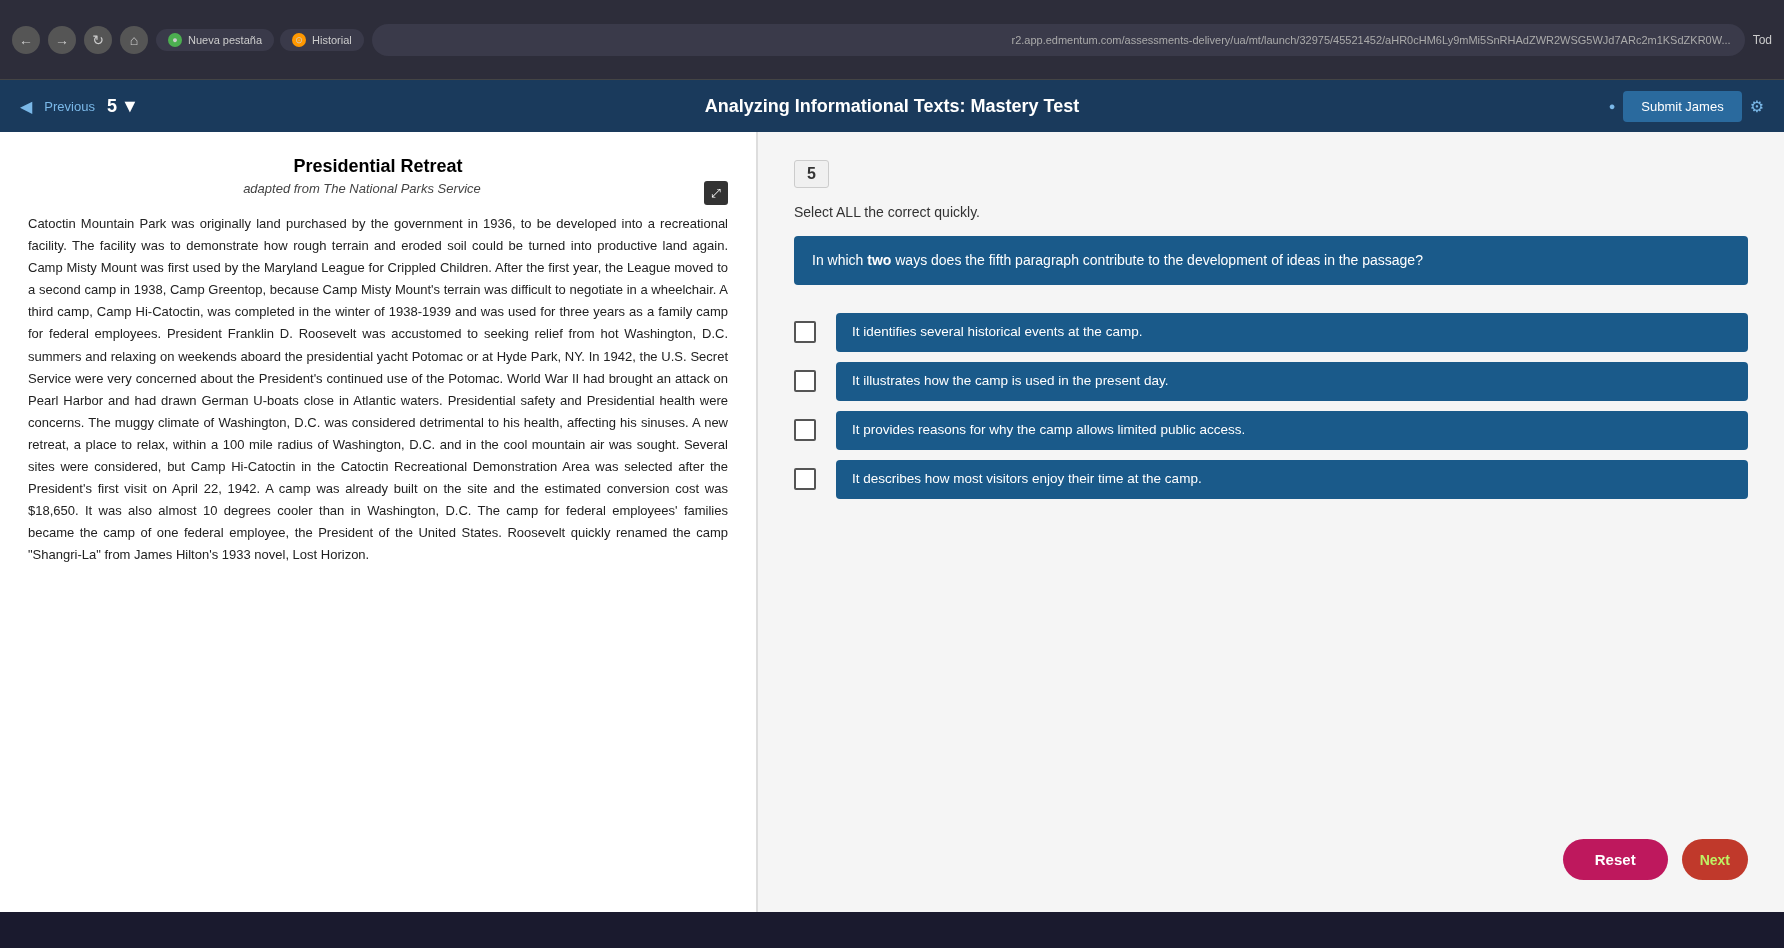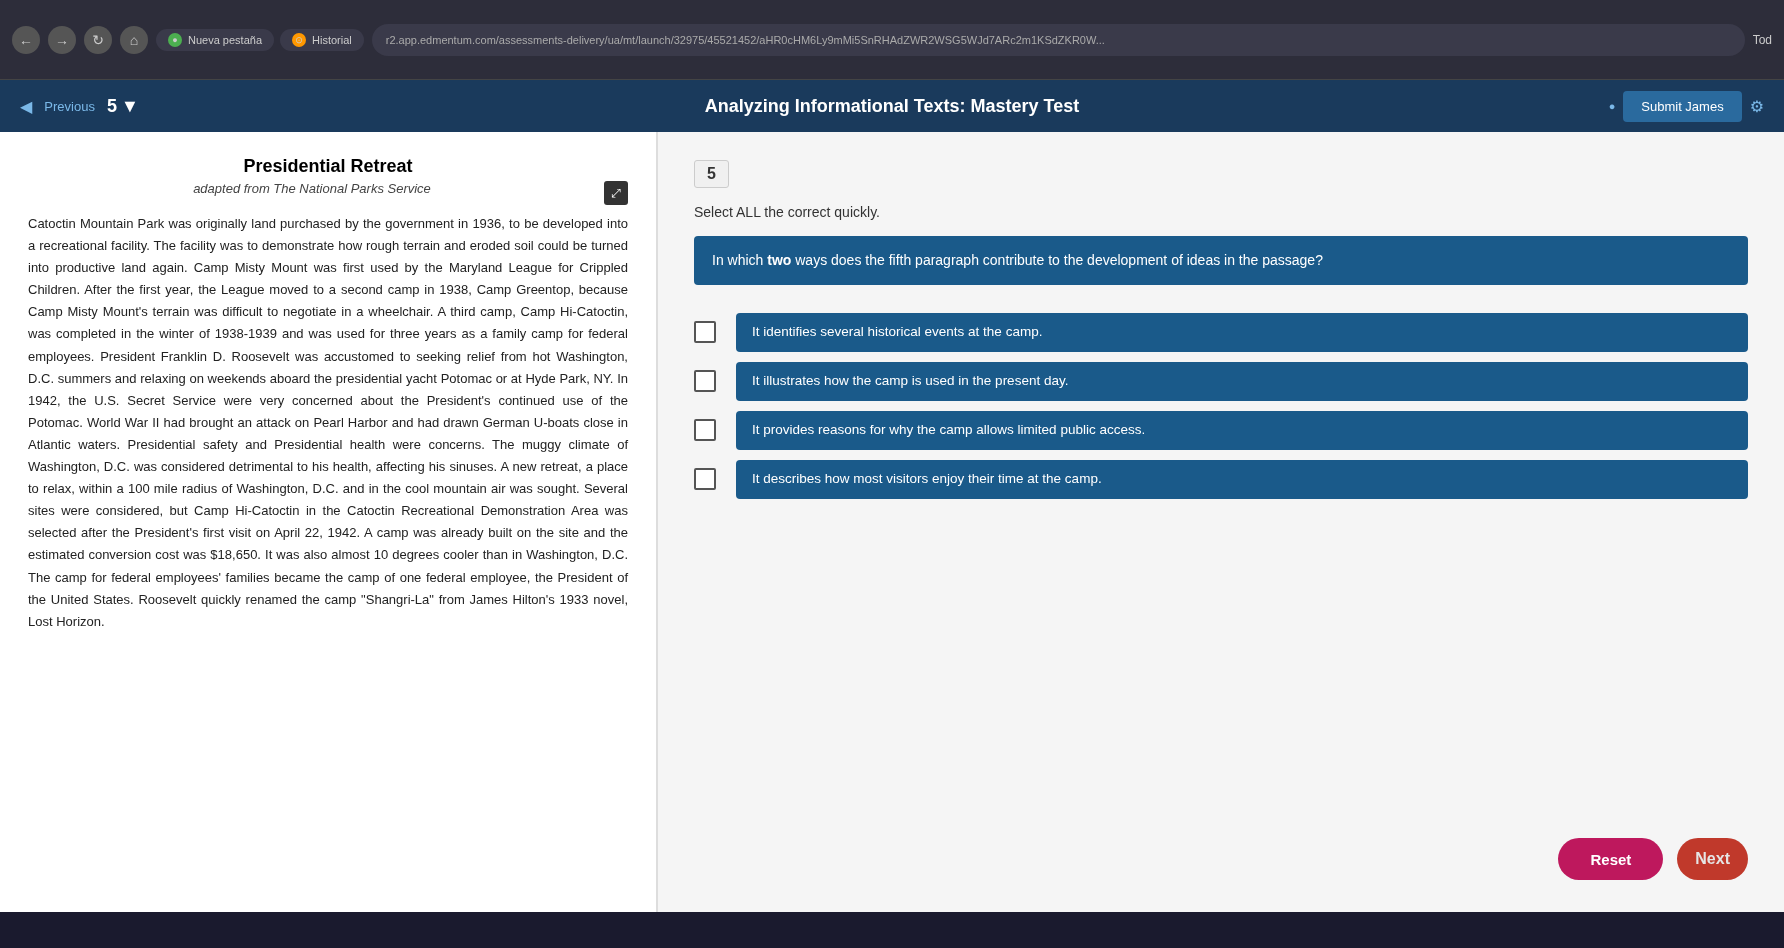--- a/index.html
+++ b/index.html
@@ -32,21 +32,21 @@
       display: flex; align-items: center; justify-content: center;
     }
     .address-bar {
       flex: 1;
       background: #3a3a4a;
       border-radius: 20px;
       padding: 6px 14px;
       color: #aaa;
       font-size: 11px;
       height: 32px;
-      display: flex; align-items: center;
+      display: flex; align-items: center; justify-content: flex-end;
     }
     .tab-area {
       display: flex; align-items: center; gap: 6px;
     }
     .tab-pill {
       background: #3a3a4a;
       border-radius: 12px;
       padding: 4px 12px;
       color: #ccc;
       font-size: 11px;
@@ -108,21 +108,21 @@
 
     
     .main-content {
       display: flex;
       height: calc(948px - 80px - 36px - 52px);
       background: #f0f0f0;
     }
 
     
     .passage-panel {
-      width: 658px;
+      width: 758px;
       background: white;
       padding: 24px 28px;
       border-right: 2px solid #ddd;
       overflow-y: auto;
     }
     .passage-title {
       text-align: center;
       font-size: 18px;
       font-weight: bold;
       margin-bottom: 4px;
@@ -225,25 +225,25 @@
       color: white;
       border: none;
       border-radius: 24px;
       padding: 12px 32px;
       font-size: 15px;
       font-weight: bold;
       cursor: pointer;
     }
     .next-btn {
       background: #c0392b;
-      color: #e5e5e5;
+      color: #bef264;
       border: none;
       border-radius: 24px;
       padding: 12px 18px;
-      font-size: 16px;
+      font-size: 14px;
       font-weight: bold;
       cursor: pointer;
     }
   </style>
 </head>
 <body>
 
 <div class="browser-chrome">
   <button class="nav-btn">←</button>
   <button class="nav-btn">→</button>

